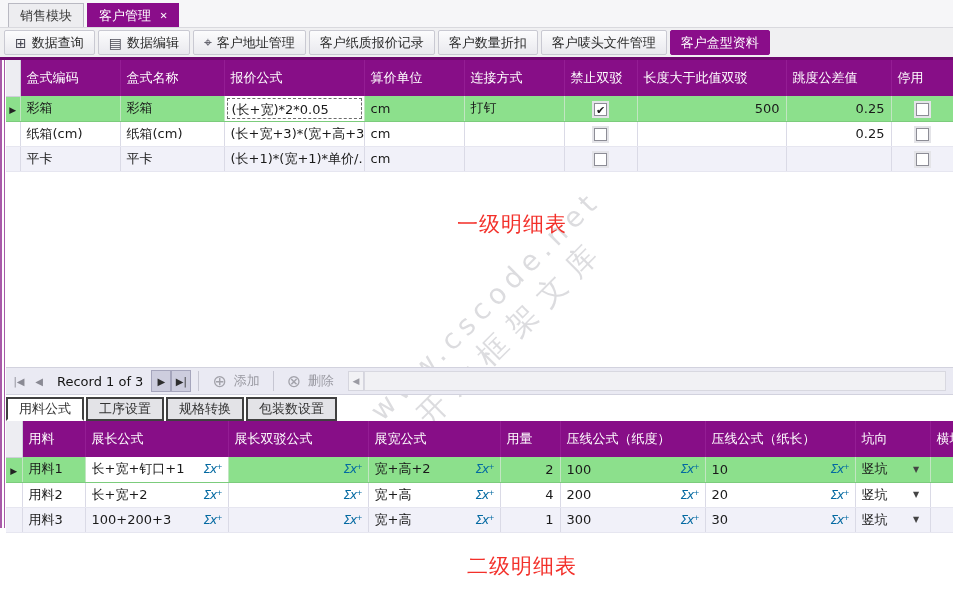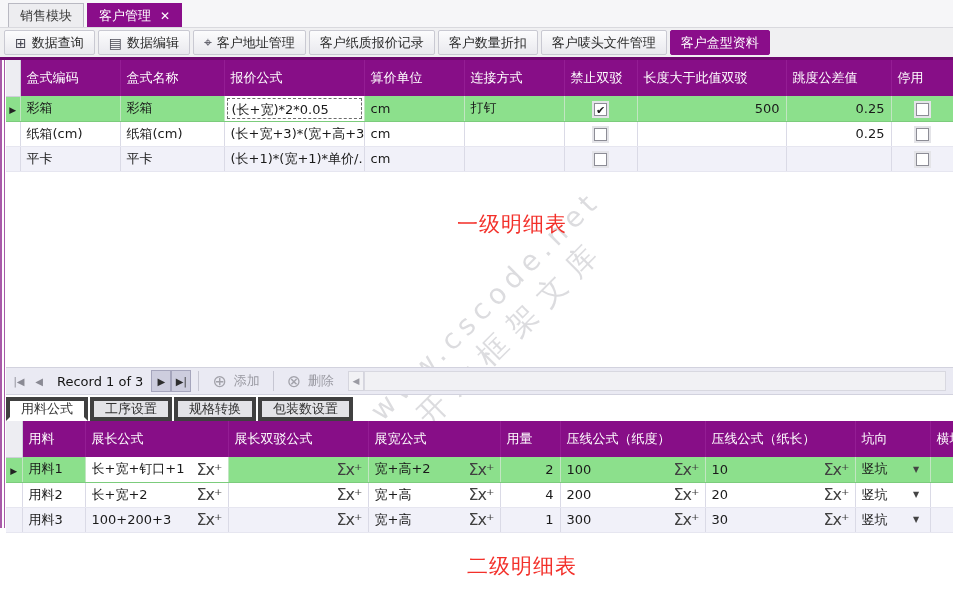--- a/index.html
+++ b/index.html
@@ -9,21 +9,21 @@
     background:#ffffff; color:#1a1a1a;
     font-family:"DejaVu Sans","Liberation Sans",sans-serif; font-size:13px;
   }
 
   
   .tabbar { position:absolute; top:0; left:0; width:953px; height:28px;
     background:#f6f6f8; border-bottom:1px solid #d9d9de;
     display:flex; align-items:flex-end; padding-left:8px; }
   .wtab { height:24px; display:flex; align-items:center; padding:0 11px;
     background:#ededf0; border:1px solid #b9b9c2; border-bottom:none;
-    margin-right:3px; color:#3a3a3a; white-space:nowrap; }
+    margin-right:3px; color:#3a3a3a; white-space:nowrap;font-family:Liberation Mono, monospace; }
   .wtab.active { background:#8a0d8a; border-color:#8a0d8a; color:#fff;align-items:center; }
   .wtab .close { margin-left:9px; font-size:12px; font-weight:bold; color:#fff; }
 
   
   .toolbar { position:absolute; top:28px; left:0; width:953px; height:29px;
     background:#f0f0f2; display:flex; align-items:center; padding-left:4px; }
   .tbtn { height:25px; display:flex; align-items:center; padding:0 10px;
     background:linear-gradient(#fcfcfd,#e9e9ee); border:1px solid #c9c9d2;
     border-radius:2px; margin-right:3px; color:#2a2a2a; white-space:nowrap; }
   .tbtn .ticon { margin-right:5px; font-size:14px; color:#4a4a55; }
@@ -52,21 +52,21 @@
     border:1px solid #8d8d96; outline:2px solid #e4e4e8; outline-offset:0px;
     line-height:12px; text-align:center; vertical-align:middle; }
   .cb .mk { font-size:11px; color:#1d1d1d; }
 
   td.editcell { padding:1px 2px; }
   .editbox { height:21px; line-height:21px; background:#fff; border:1px dashed #6b6b6b; padding:0 4px; }
   .grid tr.sel td.white { background:#fff; }
 
   .fwrap { display:flex; align-items:center; height:100%; }
   .fwrap .ftxt { flex:1; overflow:hidden; white-space:nowrap; }
-  .sigma { flex:none; margin-left:3px; font-size:16px; color:#404040; letter-spacing:-1px; }
+  .sigma { flex:none; margin-left:3px; font-size:12px; color:#0369a1; letter-spacing:-1px;font-style:italic; }
   .ddbtn { flex:none; width:15px; text-align:center; font-size:8px; color:#444; }
 
   
   .red-label { position:absolute; color:#f3302a; font-size:21px; letter-spacing:1px; white-space:nowrap; }
   .watermark { position:absolute; left:305px; top:195px; width:390px; height:250px;
     display:flex; flex-direction:column; align-items:center; justify-content:center;
     transform:rotate(-45deg); color:rgba(145,145,155,0.32); pointer-events:none; }
   .watermark .w1 { font-size:28px; letter-spacing:6px; }
   .watermark .w2 { font-size:30px; letter-spacing:12px; }
 
@@ -81,21 +81,21 @@
   .navsep { width:1px; height:20px; background:#c6c6d2; margin:0 7px; }
   .actbtn { display:flex; align-items:center; margin:0 6px; color:#9b9ba3; }
   .actbtn .aicon { font-size:17px; margin-right:7px; color:#a3a3ab; }
   .hs-btn { width:16px; height:20px; display:flex; align-items:center; justify-content:center;
     background:#f2f2f5; border:1px solid #d5d5de; font-size:9px; color:#9a9aa2; margin-left:8px; }
   .hs-track { flex:1; height:20px; background:#f1f1f4; border:1px solid #d8d8e0; margin:0 4px 0 0; }
 
   
   .dtabs { position:absolute; top:396px; left:6px; height:25px; display:flex; align-items:flex-end; }
   .dtab { height:24px; display:flex; align-items:center; padding:0 11px;
-    background:#e3e3e7; border:4px solid #404040; margin-right:2px; color:#333; white-space:nowrap; }
+    background:#e3e3e7; border:2px solid #404040; margin-right:2px; color:#333; white-space:nowrap; }
   .dtab.active { background:#fff; border-bottom-color:#fff; }
 </style>
 </head>
 <body>
 
 <div class="tabbar">
   <div class="wtab">
     <span>销售模块</span>
   </div>
   <div class="wtab active">

